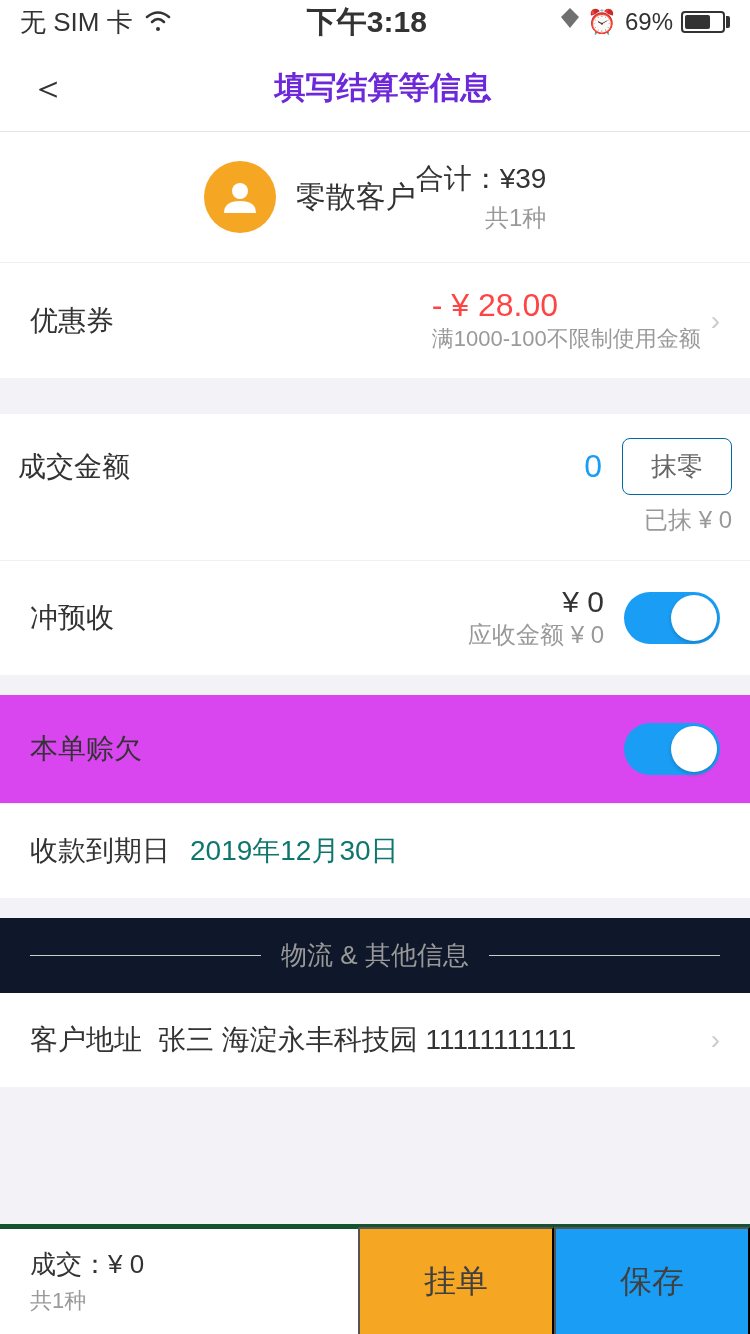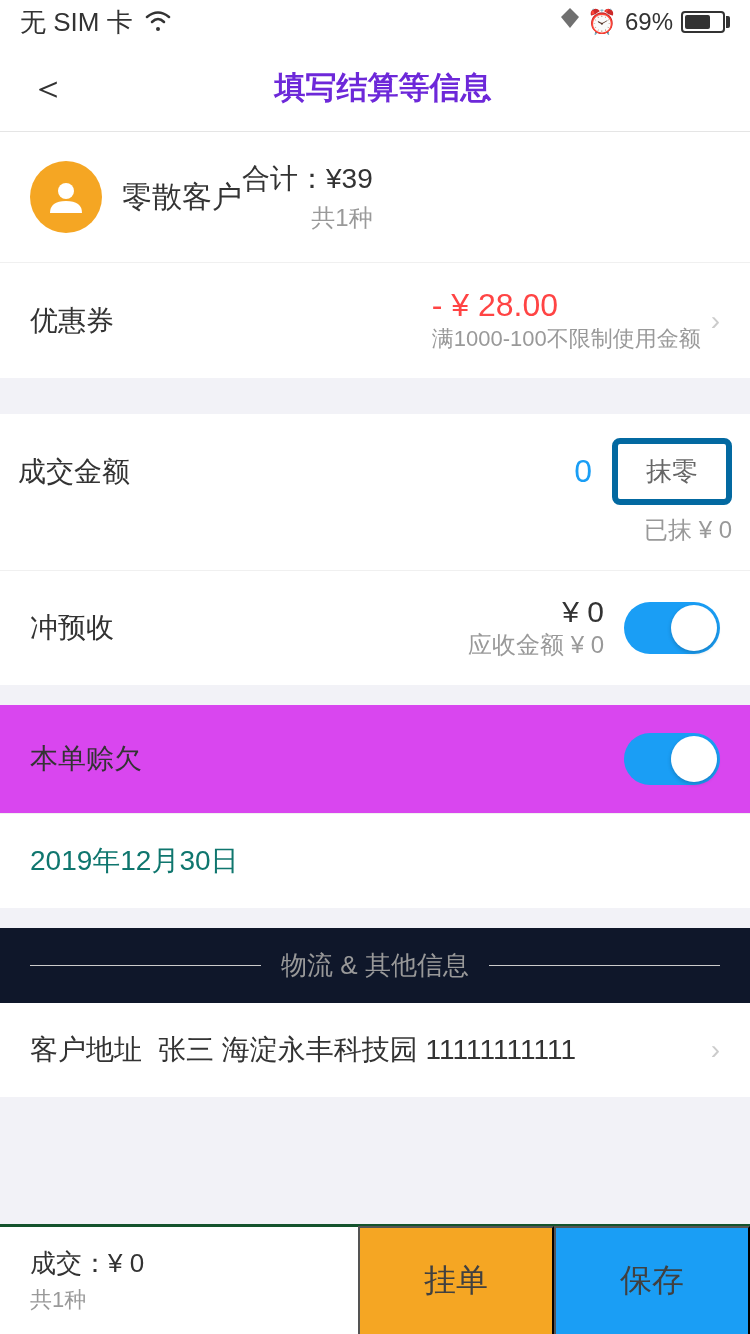--- a/index.html
+++ b/index.html
@@ -73,21 +73,21 @@
     
     .section {
       background: #fff;
       margin-bottom: 16px;
     }
 
     
     .customer-row {
       display: flex;
       align-items: center;
-      justify-content: flex-start;
+      justify-content: center;
       padding: 28px 30px;
     }
     .customer-left { display: flex; align-items: center; gap: 20px; }
     .customer-avatar {
       width: 72px; height: 72px; border-radius: 50%; background: #f5a623;
       display: flex; align-items: center; justify-content: center;
       font-size: 36px; color: #fff;
     }
     .customer-name { font-size: 30px; font-weight: 500; }
     .customer-right { text-align: right; }
@@ -122,21 +122,21 @@
     .deal-row {
       display: flex;
       align-items: center;
       justify-content: space-between;
       margin-bottom: 8px;
     }
     .deal-label { font-size: 28px; color: #333; }
     .deal-value-container { display: flex; align-items: center; gap: 20px; }
     .deal-value { font-size: 32px; color: #1a9ef5; font-weight: 500; min-width: 40px; text-align: right; }
     .round-btn {
-      border: 6px solid #0369a1;
+      border: 1px solid #0369a1;
       border-radius: 8px;
       padding: 10px 28px;
       font-size: 26px;
       color: #666;
       background: #fff;
       cursor: pointer;
     }
     .deal-sub { font-size: 24px; color: #999; text-align: right; }
 
     
@@ -218,21 +218,21 @@
     
     .bottom-bar {
       position: fixed;
       bottom: 0;
       left: 0;
       width: 750px;
       height: 110px;
       background: #fff;
       display: flex;
       align-items: center;
-      border-top: 3px solid #14532d;
+      border-top: 5px solid #14532d;
     }
     .bottom-summary {
       flex: 1;
       padding: 0 30px;
     }
     .bottom-deal { font-size: 26px; color: #333; }
     .bottom-count { font-size: 22px; color: #999; margin-top: 4px; }
     .bottom-btn {
       height: 110px;
       width: 196px;
@@ -254,20 +254,21 @@
   <div class="status-left">
     <span>无 SIM 卡</span>
     <span>
       <svg width="30" height="22" viewBox="0 0 30 22">
         <path d="M15 18 a2 2 0 0 1 0 4 a2 2 0 0 1 0-4" fill="#333"></path>
         <path d="M9 13 Q15 7 21 13" fill="none" stroke="#333" stroke-width="2.5" stroke-linecap="round"></path>
         <path d="M4 8 Q15 -1 26 8" fill="none" stroke="#333" stroke-width="2.5" stroke-linecap="round"></path>
       </svg>
     </span>
   </div>
+  <div class="status-time">下午3:18</div>
   <div class="status-right">
     <span>
       <svg width="18" height="22" viewBox="0 0 18 22" fill="#333">
         <path d="M9 0 L18 9 L9 20 L0 9 Z" opacity="0.7"></path>
       </svg>
     </span>
     <span>⏰</span>
     <span>69%</span>
     <div class="battery-icon">
       <div class="battery-body">
@@ -348,20 +349,21 @@
 
   <div class="debt-section">
     <span class="debt-label">本单赊欠</span>
     <div class="toggle">
       <div class="toggle-knob"></div>
     </div>
   </div>
 
   <div class="duedate-section">
     <div class="duedate-row">
+      <span class="duedate-label">收款到期日</span>
       <span class="duedate-value">2019年12月30日</span>
     </div>
   </div>
 
   <div class="gray-sep"></div>
 
   <div class="logistics-sep">
     <div class="logistics-line">
       <span class="logistics-text">物流 &amp; 其他信息</span>
     </div>

